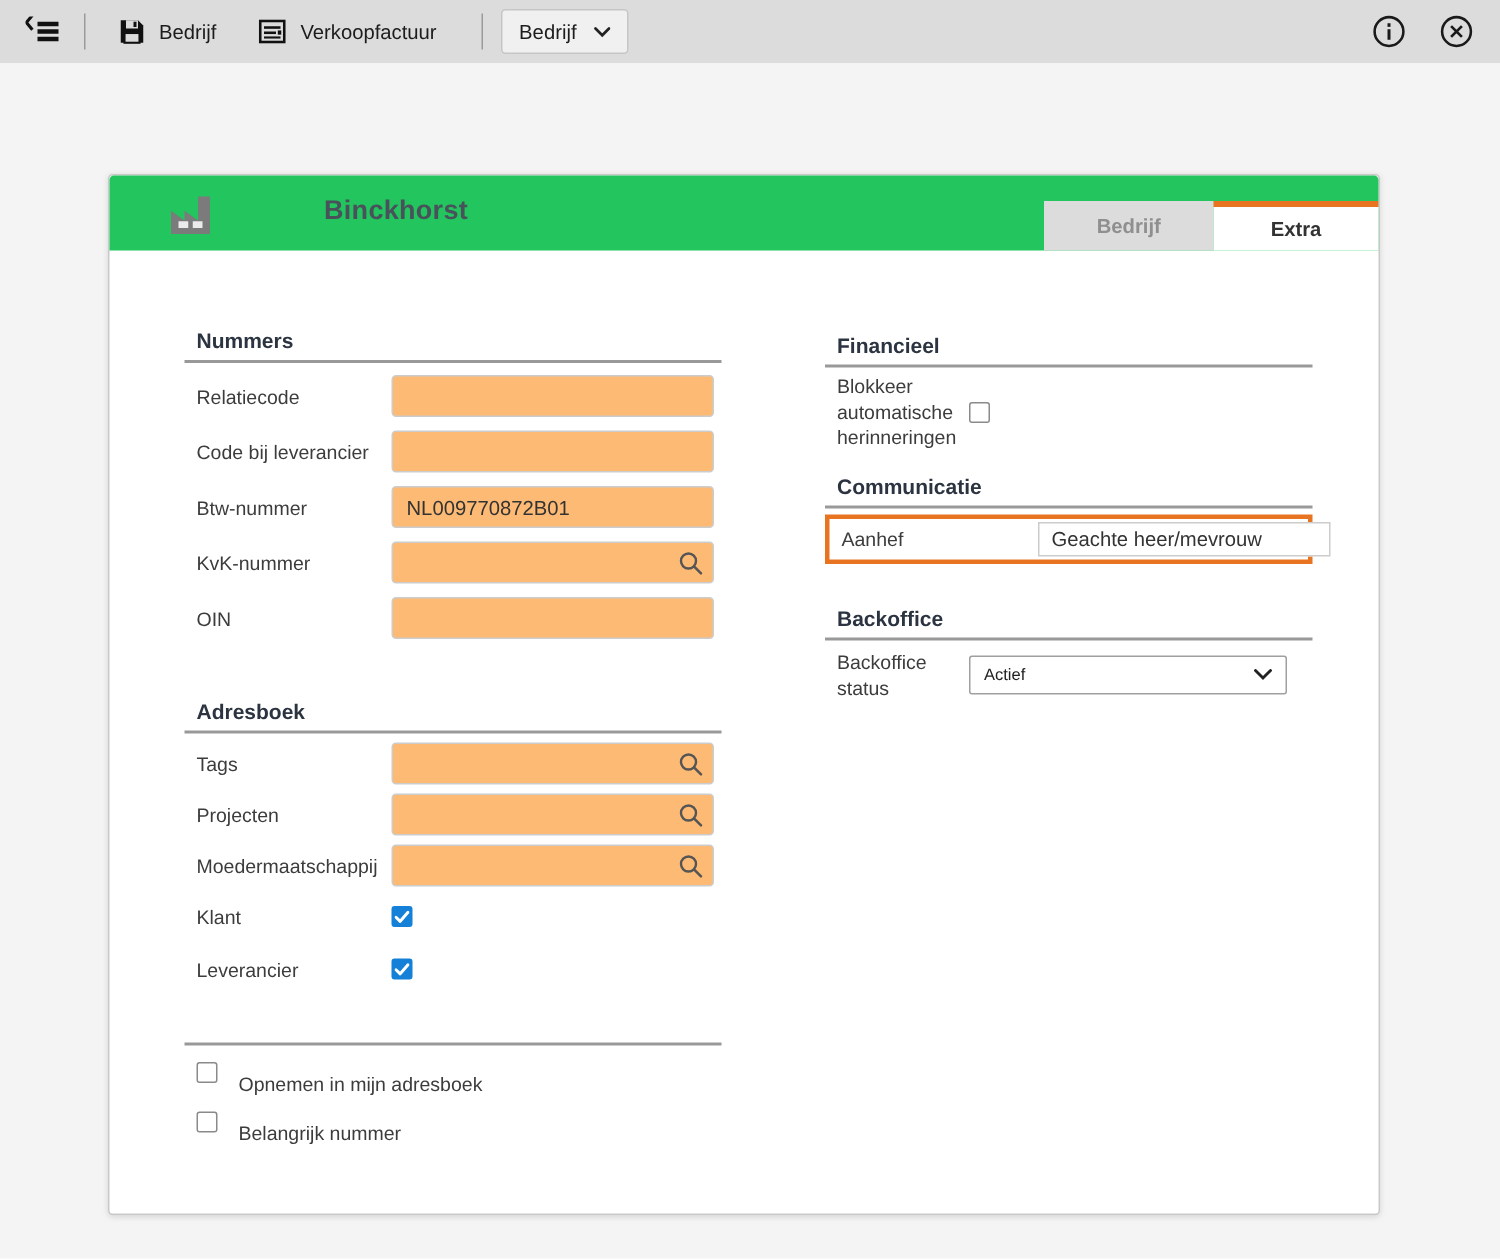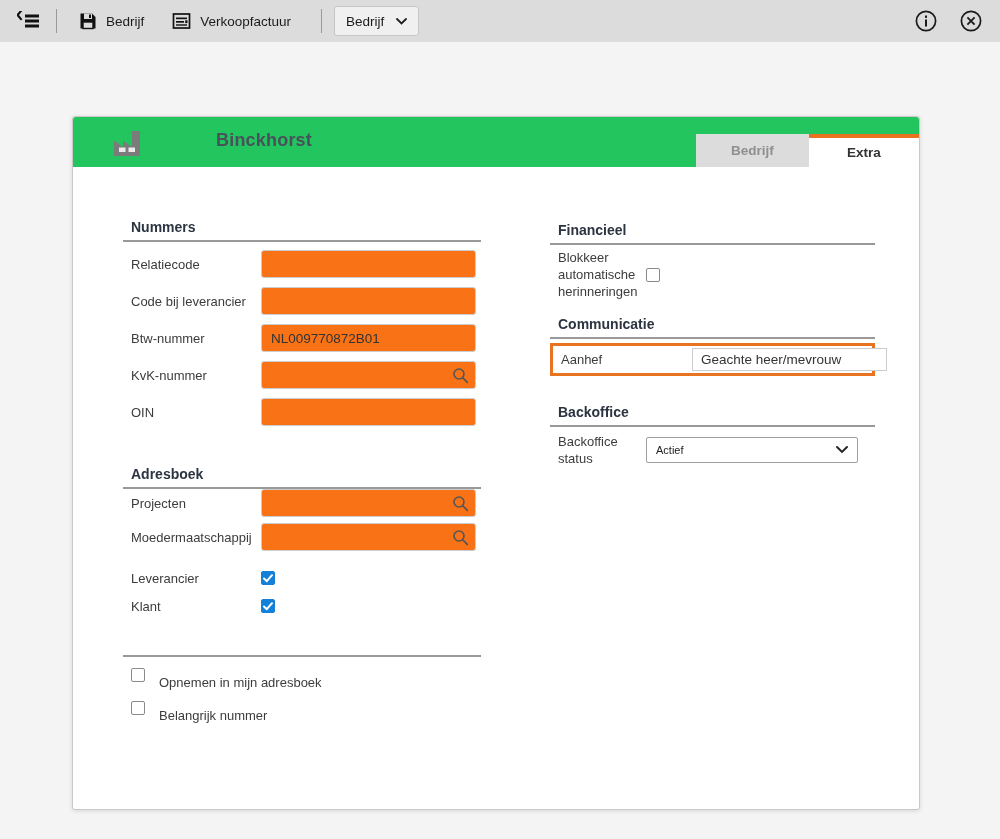--- a/index.html
+++ b/index.html
@@ -75,21 +75,21 @@
     font-size:14px; font-weight:bold; color:#2b3440;
     padding:0 0 5px 8px;
     border-bottom:2px solid #999;
   }
   .frow { display:flex; align-items:center; height:28px; margin-bottom:9px; }
   .frow label { width:138px; font-size:13px; color:#3c3c3c; padding-left:8px; }
   .tinput {
     width:215px; height:28px;
     border:1px solid #ccc; border-radius:3px;
     font-family:inherit; font-size:13.5px; color:#333;
-    padding:0 9px; background:#f97316; outline:none;
+    padding:0 9px; background:#fdba74; outline:none;
   }
   .search-wrap { position:relative; width:215px; height:28px; }
   .search-wrap .tinput { width:100%; padding-right:28px; }
   .search-icon {
     position:absolute; right:7px; top:6px; pointer-events:auto; cursor:pointer;
     display:flex;
   }
 
   
   .cb {
@@ -258,20 +258,32 @@
           </span>
         </span>
       </div>
       <div class="frow">
         <label>OIN</label>
         <input class="tinput" type="text" value="" style="">
       </div>
 
       <div class="section-title" style="margin-top:40px;">Adresboek</div>
 
+      <div class="frow" style="margin-top:6px;margin-bottom:6px;">
+        <label>Tags</label>
+        <span class="search-wrap">
+          <input class="tinput" type="text" value="" style="">
+          <span class="search-icon">
+            <svg width="17" height="17" viewBox="0 0 17 17">
+                <circle cx="7" cy="7" r="5" fill="none" stroke="#555" stroke-width="1.6"></circle>
+                <path d="M10.8 10.8 L15.3 15.3" stroke="#555" stroke-width="1.7" stroke-linecap="round"></path>
+              </svg>
+          </span>
+        </span>
+      </div>
       <div class="frow" style="margin-bottom:6px;">
         <label>Projecten</label>
         <span class="search-wrap">
           <input class="tinput" type="text" value="" style="">
           <span class="search-icon">
             <svg width="17" height="17" viewBox="0 0 17 17">
                 <circle cx="7" cy="7" r="5" fill="none" stroke="#555" stroke-width="1.6"></circle>
                 <path d="M10.8 10.8 L15.3 15.3" stroke="#555" stroke-width="1.7" stroke-linecap="round"></path>
               </svg>
           </span>
@@ -283,30 +295,30 @@
           <input class="tinput" type="text" value="" style="">
           <span class="search-icon">
             <svg width="17" height="17" viewBox="0 0 17 17">
                 <circle cx="7" cy="7" r="5" fill="none" stroke="#555" stroke-width="1.6"></circle>
                 <path d="M10.8 10.8 L15.3 15.3" stroke="#555" stroke-width="1.7" stroke-linecap="round"></path>
               </svg>
           </span>
         </span>
       </div>
 
-      <div class="cbrow" style="margin-top:19px;">
-        <label style="width:138px;font-size:13px;padding-left:8px;">Leverancier</label>
+      <div class="cbrow" style="margin-top:12px;">
+        <label style="width:138px;font-size:13px;padding-left:8px;">Klant</label>
         <span class="cb checked">
           <svg width="10" height="9" viewBox="0 0 10 9">
               <path d="M1 4.5 L3.8 7.2 L9 1.2" stroke="#fff" stroke-width="2" fill="none" stroke-linecap="round" stroke-linejoin="round"></path>
             </svg>
         </span>
       </div>
-      <div class="cbrow" style="margin-top:12px;">
-        <label style="width:138px;font-size:13px;padding-left:8px;">Klant</label>
+      <div class="cbrow" style="margin-top:19px;">
+        <label style="width:138px;font-size:13px;padding-left:8px;">Leverancier</label>
         <span class="cb checked">
           <svg width="10" height="9" viewBox="0 0 10 9">
               <path d="M1 4.5 L3.8 7.2 L9 1.2" stroke="#fff" stroke-width="2" fill="none" stroke-linecap="round" stroke-linejoin="round"></path>
             </svg>
         </span>
       </div>
 
       <hr class="divider" style="margin-top:41px;">
 
       <div class="foot-cbrow">

